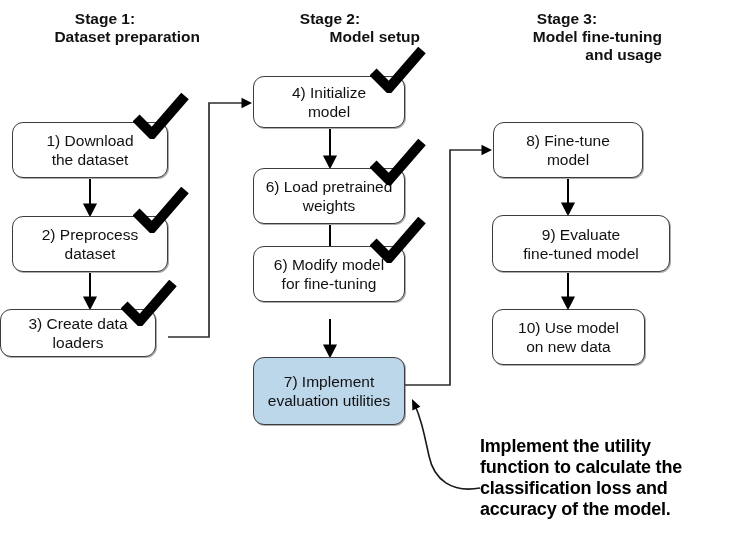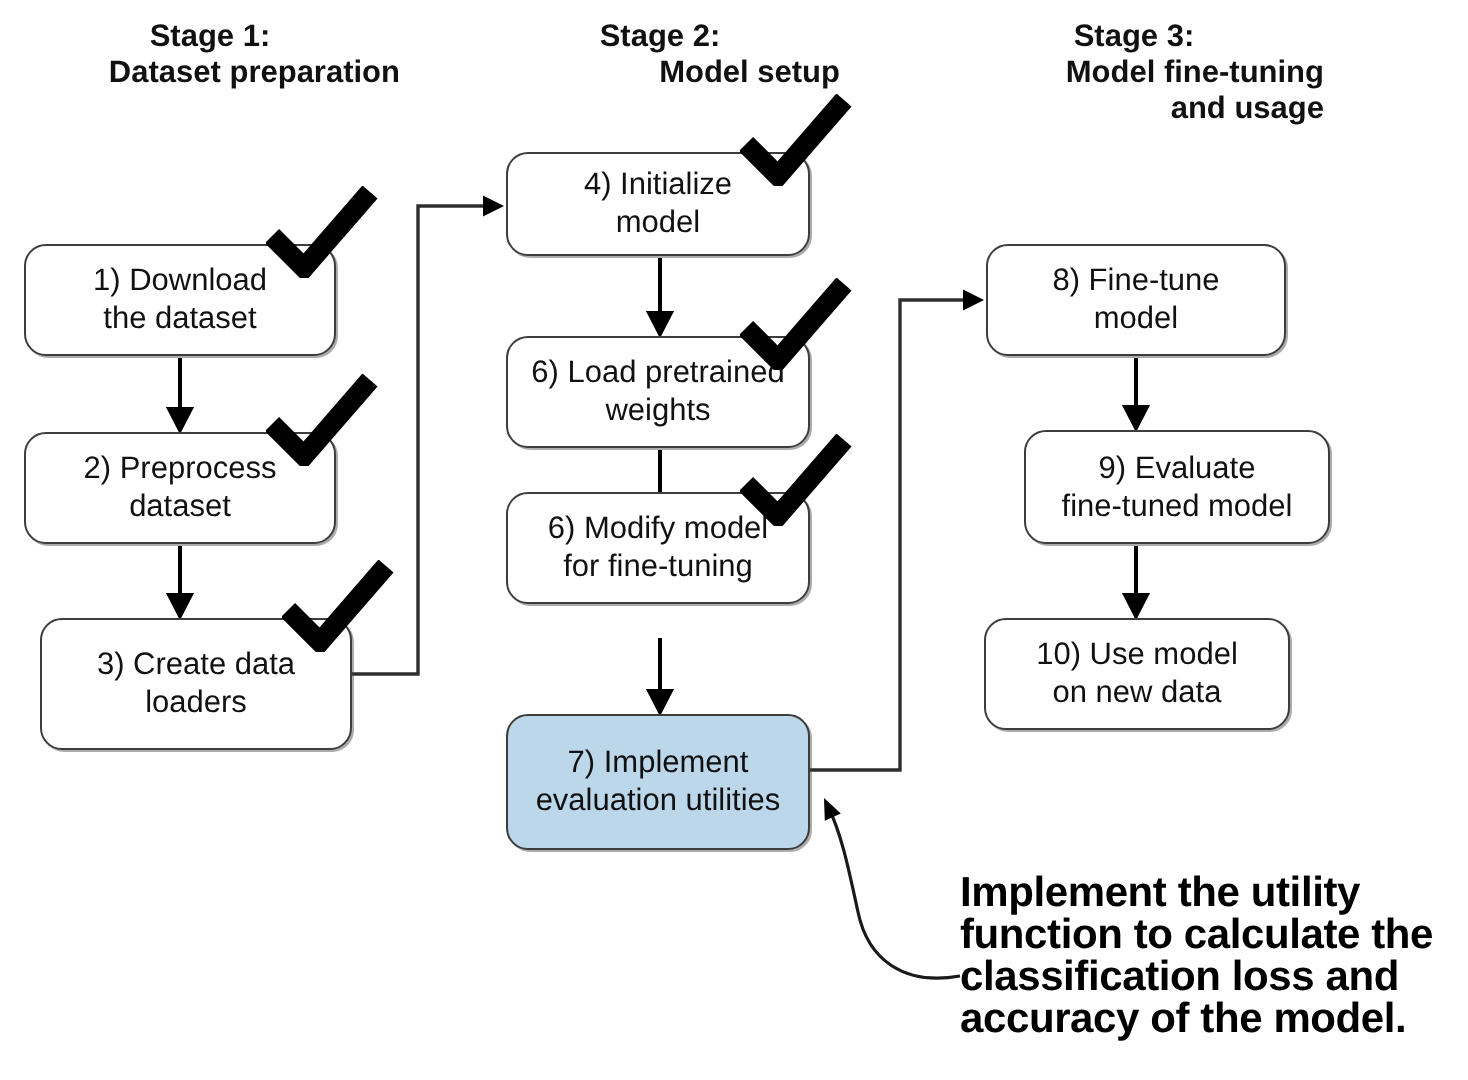--- a/index.html
+++ b/index.html
@@ -62,21 +62,21 @@
     z-index: 2;
     pointer-events: none;
   }
 
   
   .annotation {
     position: absolute;
     left: 480px;
     top: 436px;
     width: 246px;
-    font-size: 21px;
+    font-size: 18px;
     line-height: 21px;
     font-weight: bold;
     letter-spacing: -0.2px;
     color: #000;
     white-space: pre-line;
     z-index: 3;
   }
 </style>
 </head>
 <body>
@@ -141,21 +141,21 @@
         <polyline points="3,25 19,41 52,3" fill="none" stroke="#000" stroke-width="10"></polyline>
       </svg>
   </div>
   <div class="node" style="left:12px; top:216px; width:156px; height:56px;">
     <div class="node-box">2) Preprocess
 dataset</div>
     <svg class="check" viewBox="0 0 56 46">
         <polyline points="3,25 19,41 52,3" fill="none" stroke="#000" stroke-width="10"></polyline>
       </svg>
   </div>
-  <div class="node" style="left:20px; top:309px; width:156px; height:66px;">
+  <div class="node" style="left:0; top:309px; width:156px; height:48px;">
     <div class="node-box">3) Create data
 loaders</div>
     <svg class="check" viewBox="0 0 56 46">
         <polyline points="3,25 19,41 52,3" fill="none" stroke="#000" stroke-width="10"></polyline>
       </svg>
   </div>
 
   <div class="node" style="left:253px; top:76px; width:152px; height:52px;">
     <div class="node-box">4) Initialize
 model</div>
@@ -181,21 +181,21 @@
     <div class="node-box">7) Implement
 evaluation utilities</div>
 
   </div>
 
   <div class="node" style="left:493px; top:122px; width:150px; height:56px;">
     <div class="node-box">8) Fine-tune
 model</div>
 
   </div>
-  <div class="node" style="left:492px; top:215px; width:153px; height:57px;margin-left:20px;">
+  <div class="node" style="left:492px; top:215px; width:178px; height:57px;">
     <div class="node-box">9) Evaluate
 fine-tuned model</div>
 
   </div>
   <div class="node" style="left:492px; top:309px; width:153px; height:56px;">
     <div class="node-box">10) Use model
 on new data</div>
 
   </div>
 

